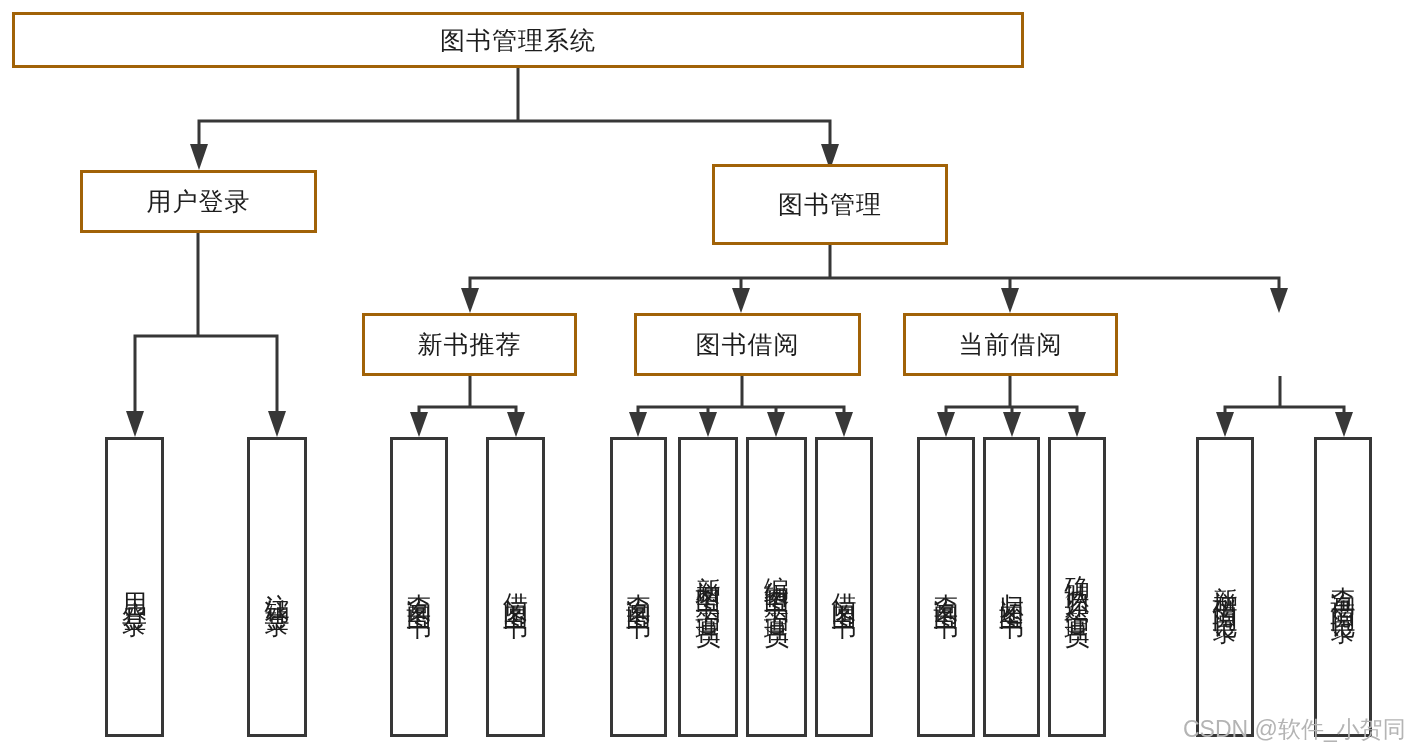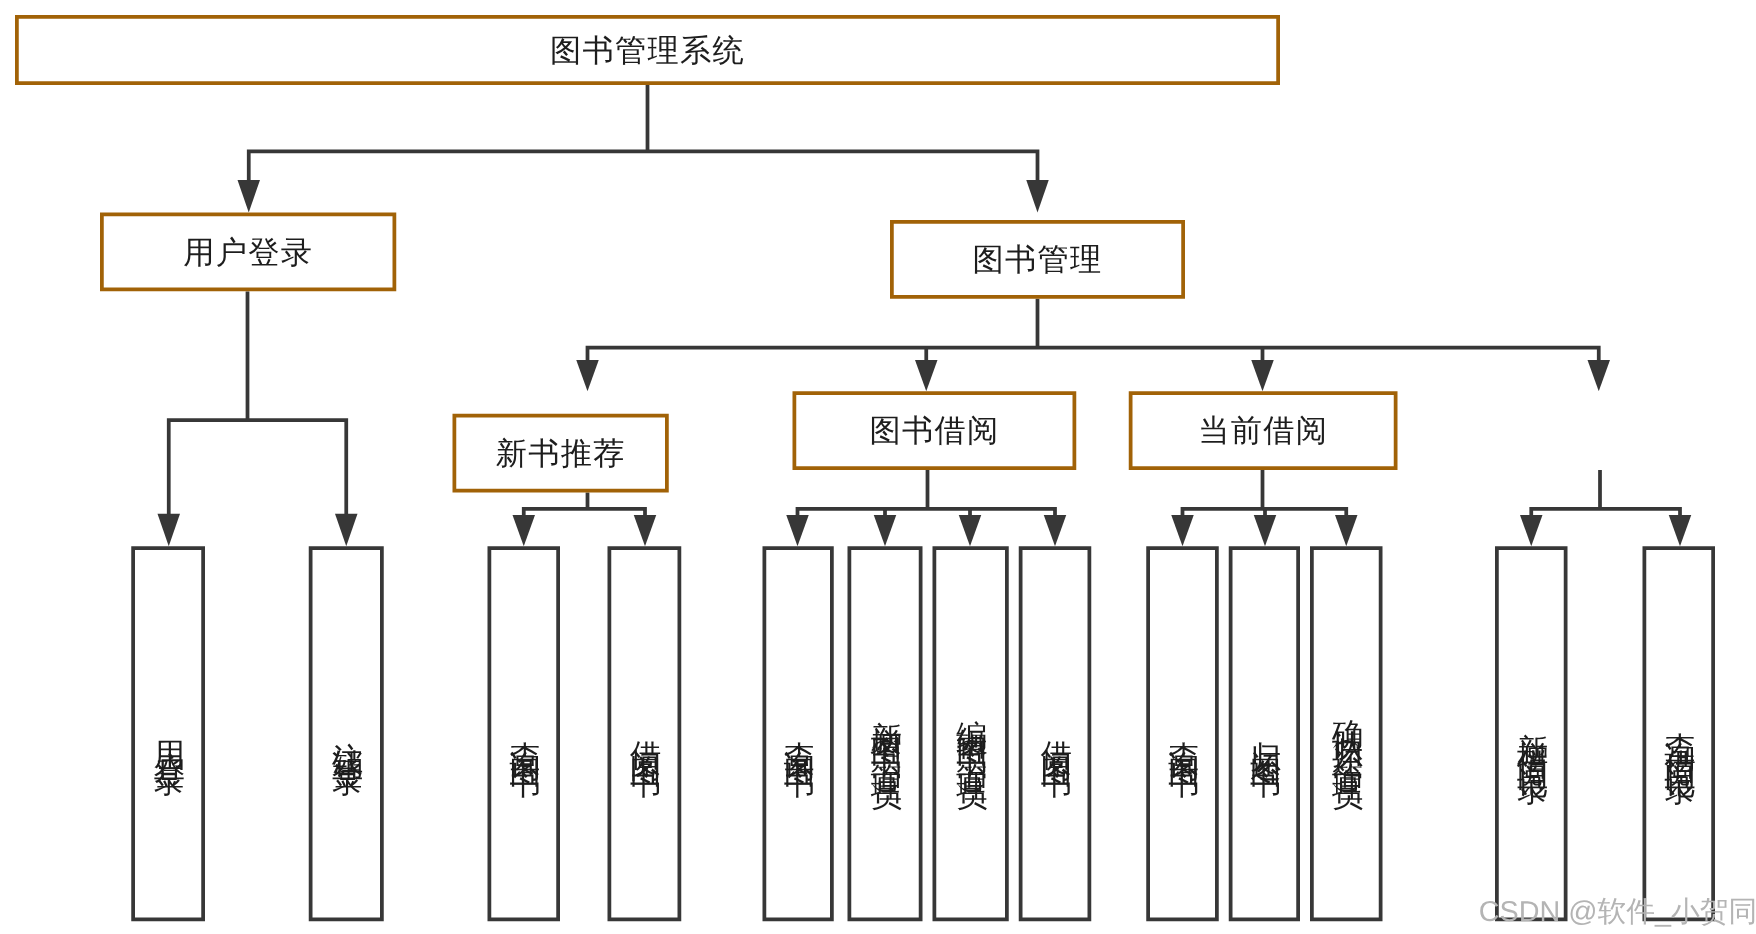--- a/index.html
+++ b/index.html
@@ -134,25 +134,25 @@
     </g>
   </svg>
 
   <div class="node" style="left:12px;top:12px;width:1012px;height:56px">
     <span class="lbl">图书管理系统</span>
   </div>
 
   <div class="node" style="left:80px;top:170px;width:237px;height:63px">
     <span class="lbl">用户登录</span>
   </div>
-  <div class="node" style="left:712px;top:176px;width:236px;height:63px">
+  <div class="node" style="left:712px;top:164px;width:236px;height:81px">
     <span class="lbl">图书管理</span>
   </div>
 
-  <div class="node" style="left:362px;top:331px;width:173px;height:63px">
+  <div class="node" style="left:362px;top:313px;width:215px;height:63px">
     <span class="lbl">新书推荐</span>
   </div>
   <div class="node" style="left:634px;top:313px;width:227px;height:63px">
     <span class="lbl">图书借阅</span>
   </div>
   <div class="node" style="left:903px;top:313px;width:215px;height:63px">
     <span class="lbl">当前借阅</span>
   </div>
 
   <div class="leaf" style="left:105px;width:59px">

